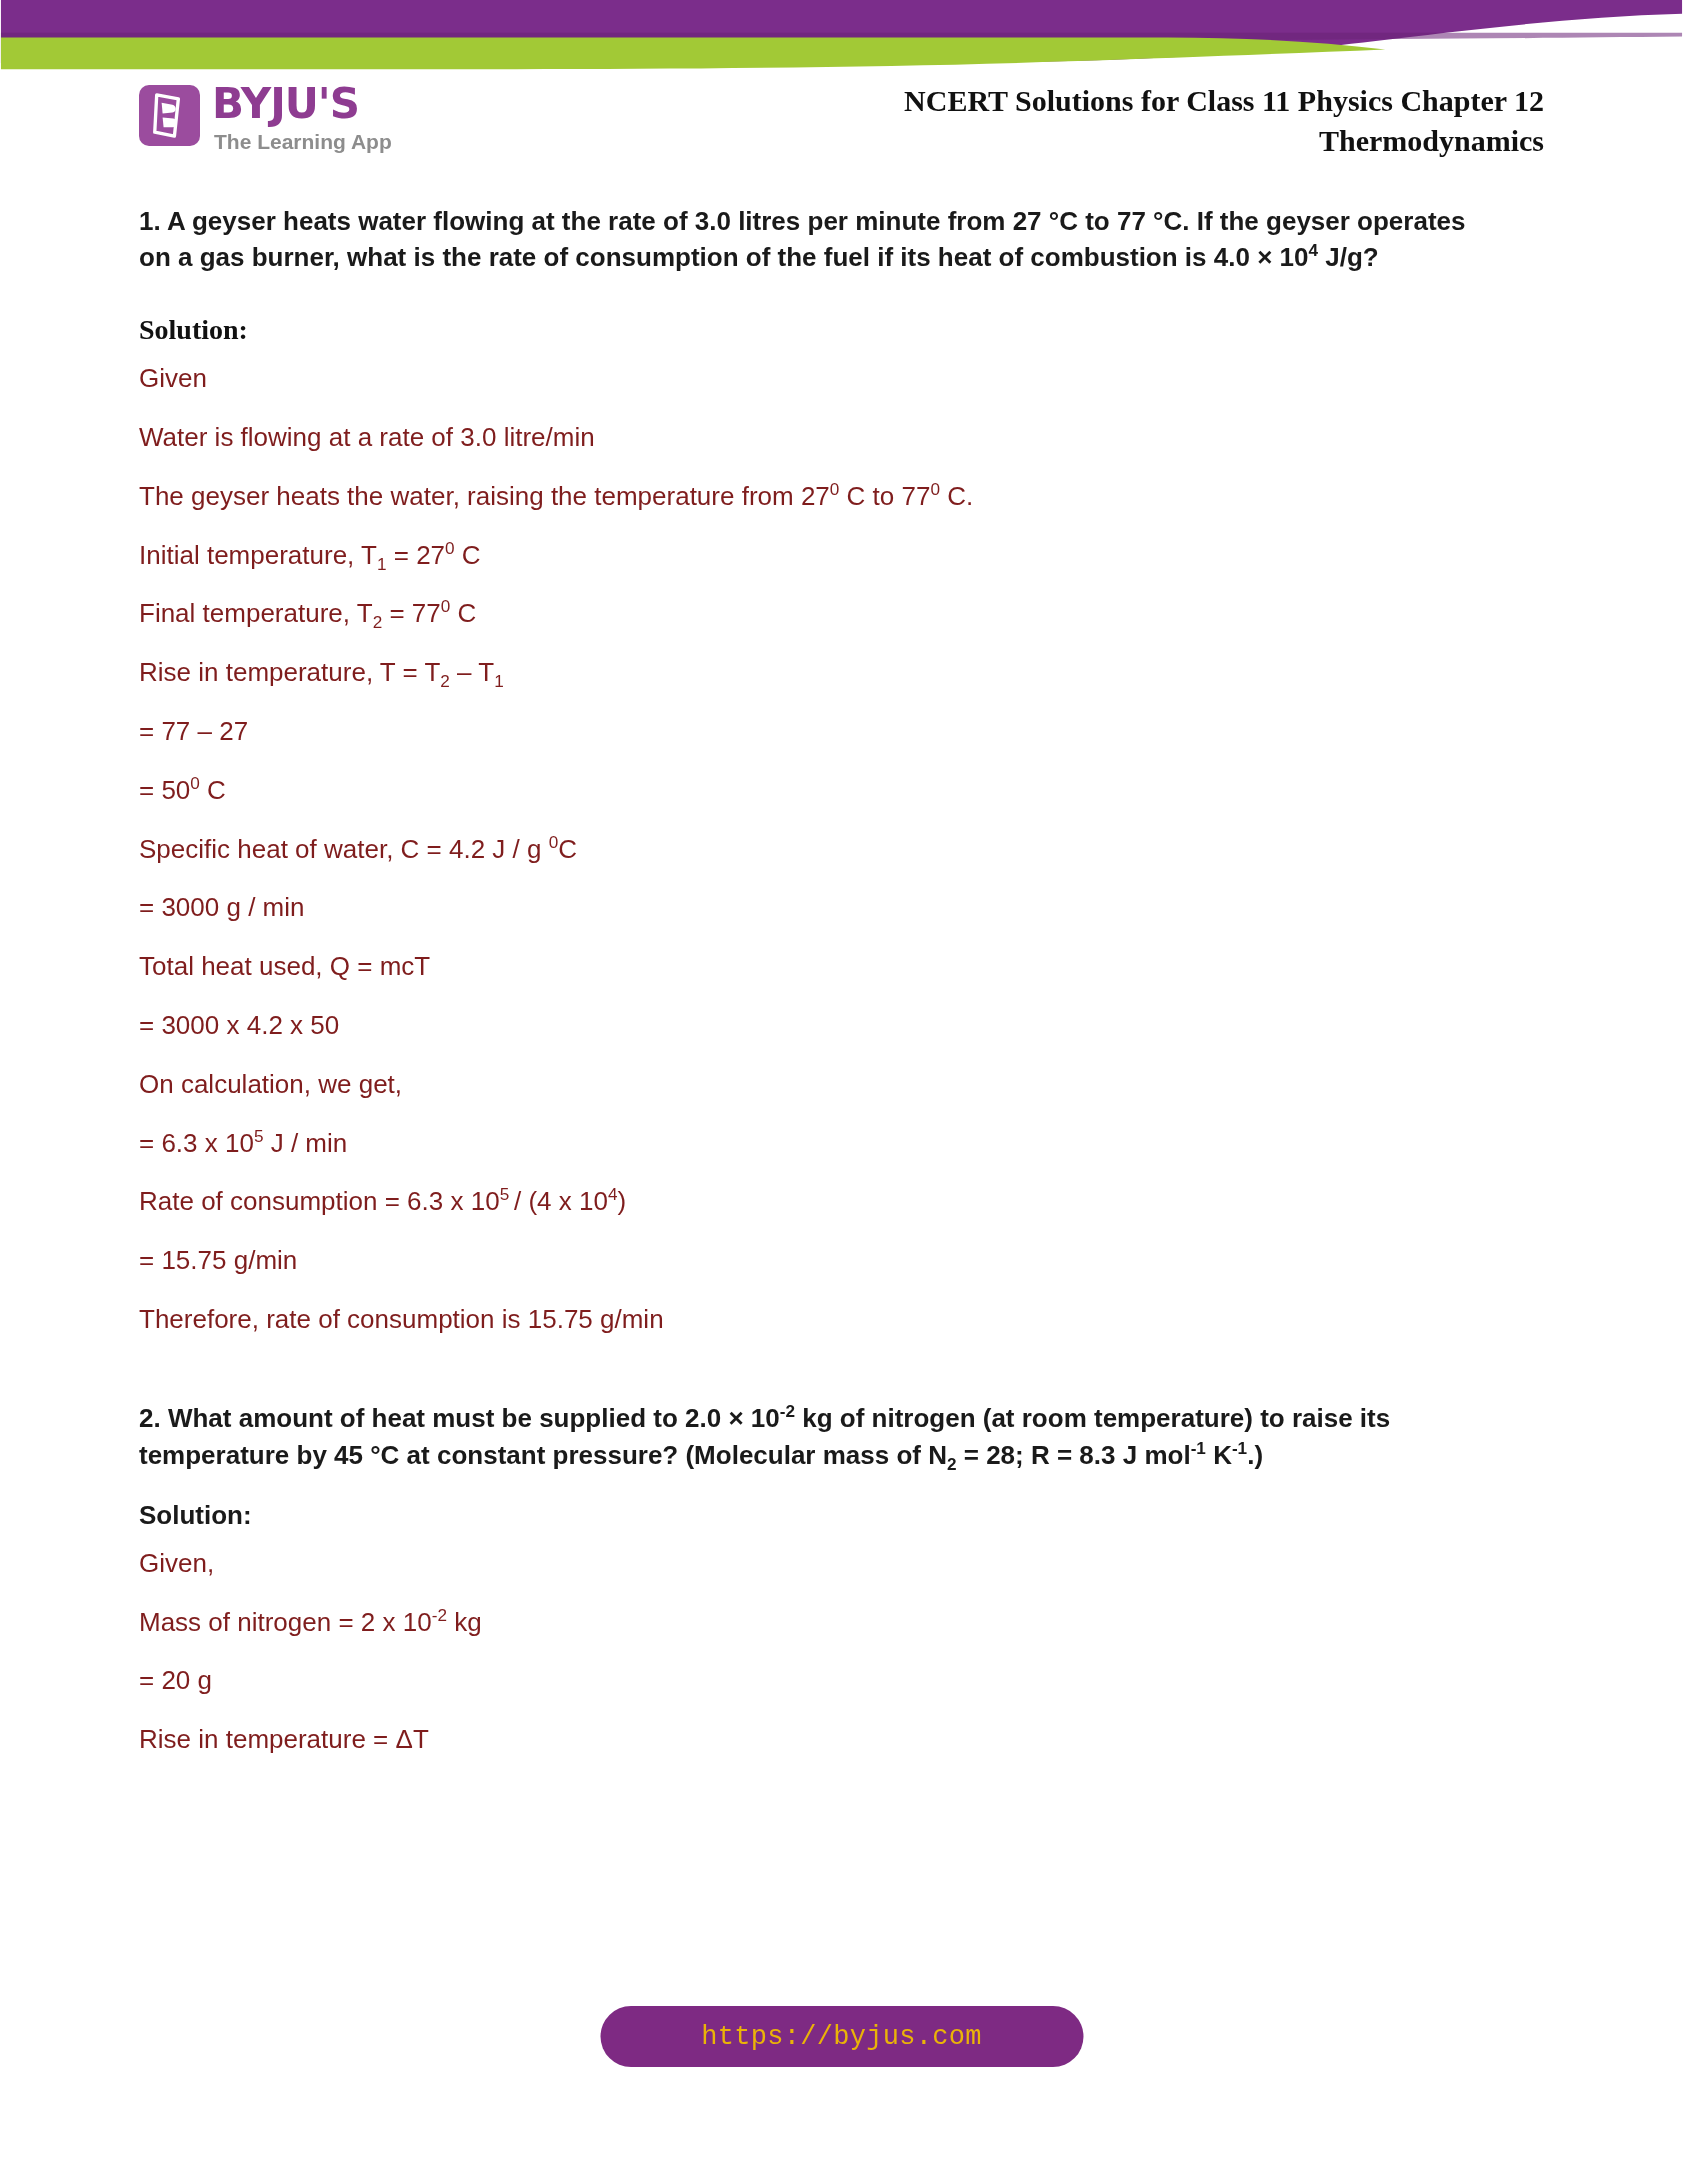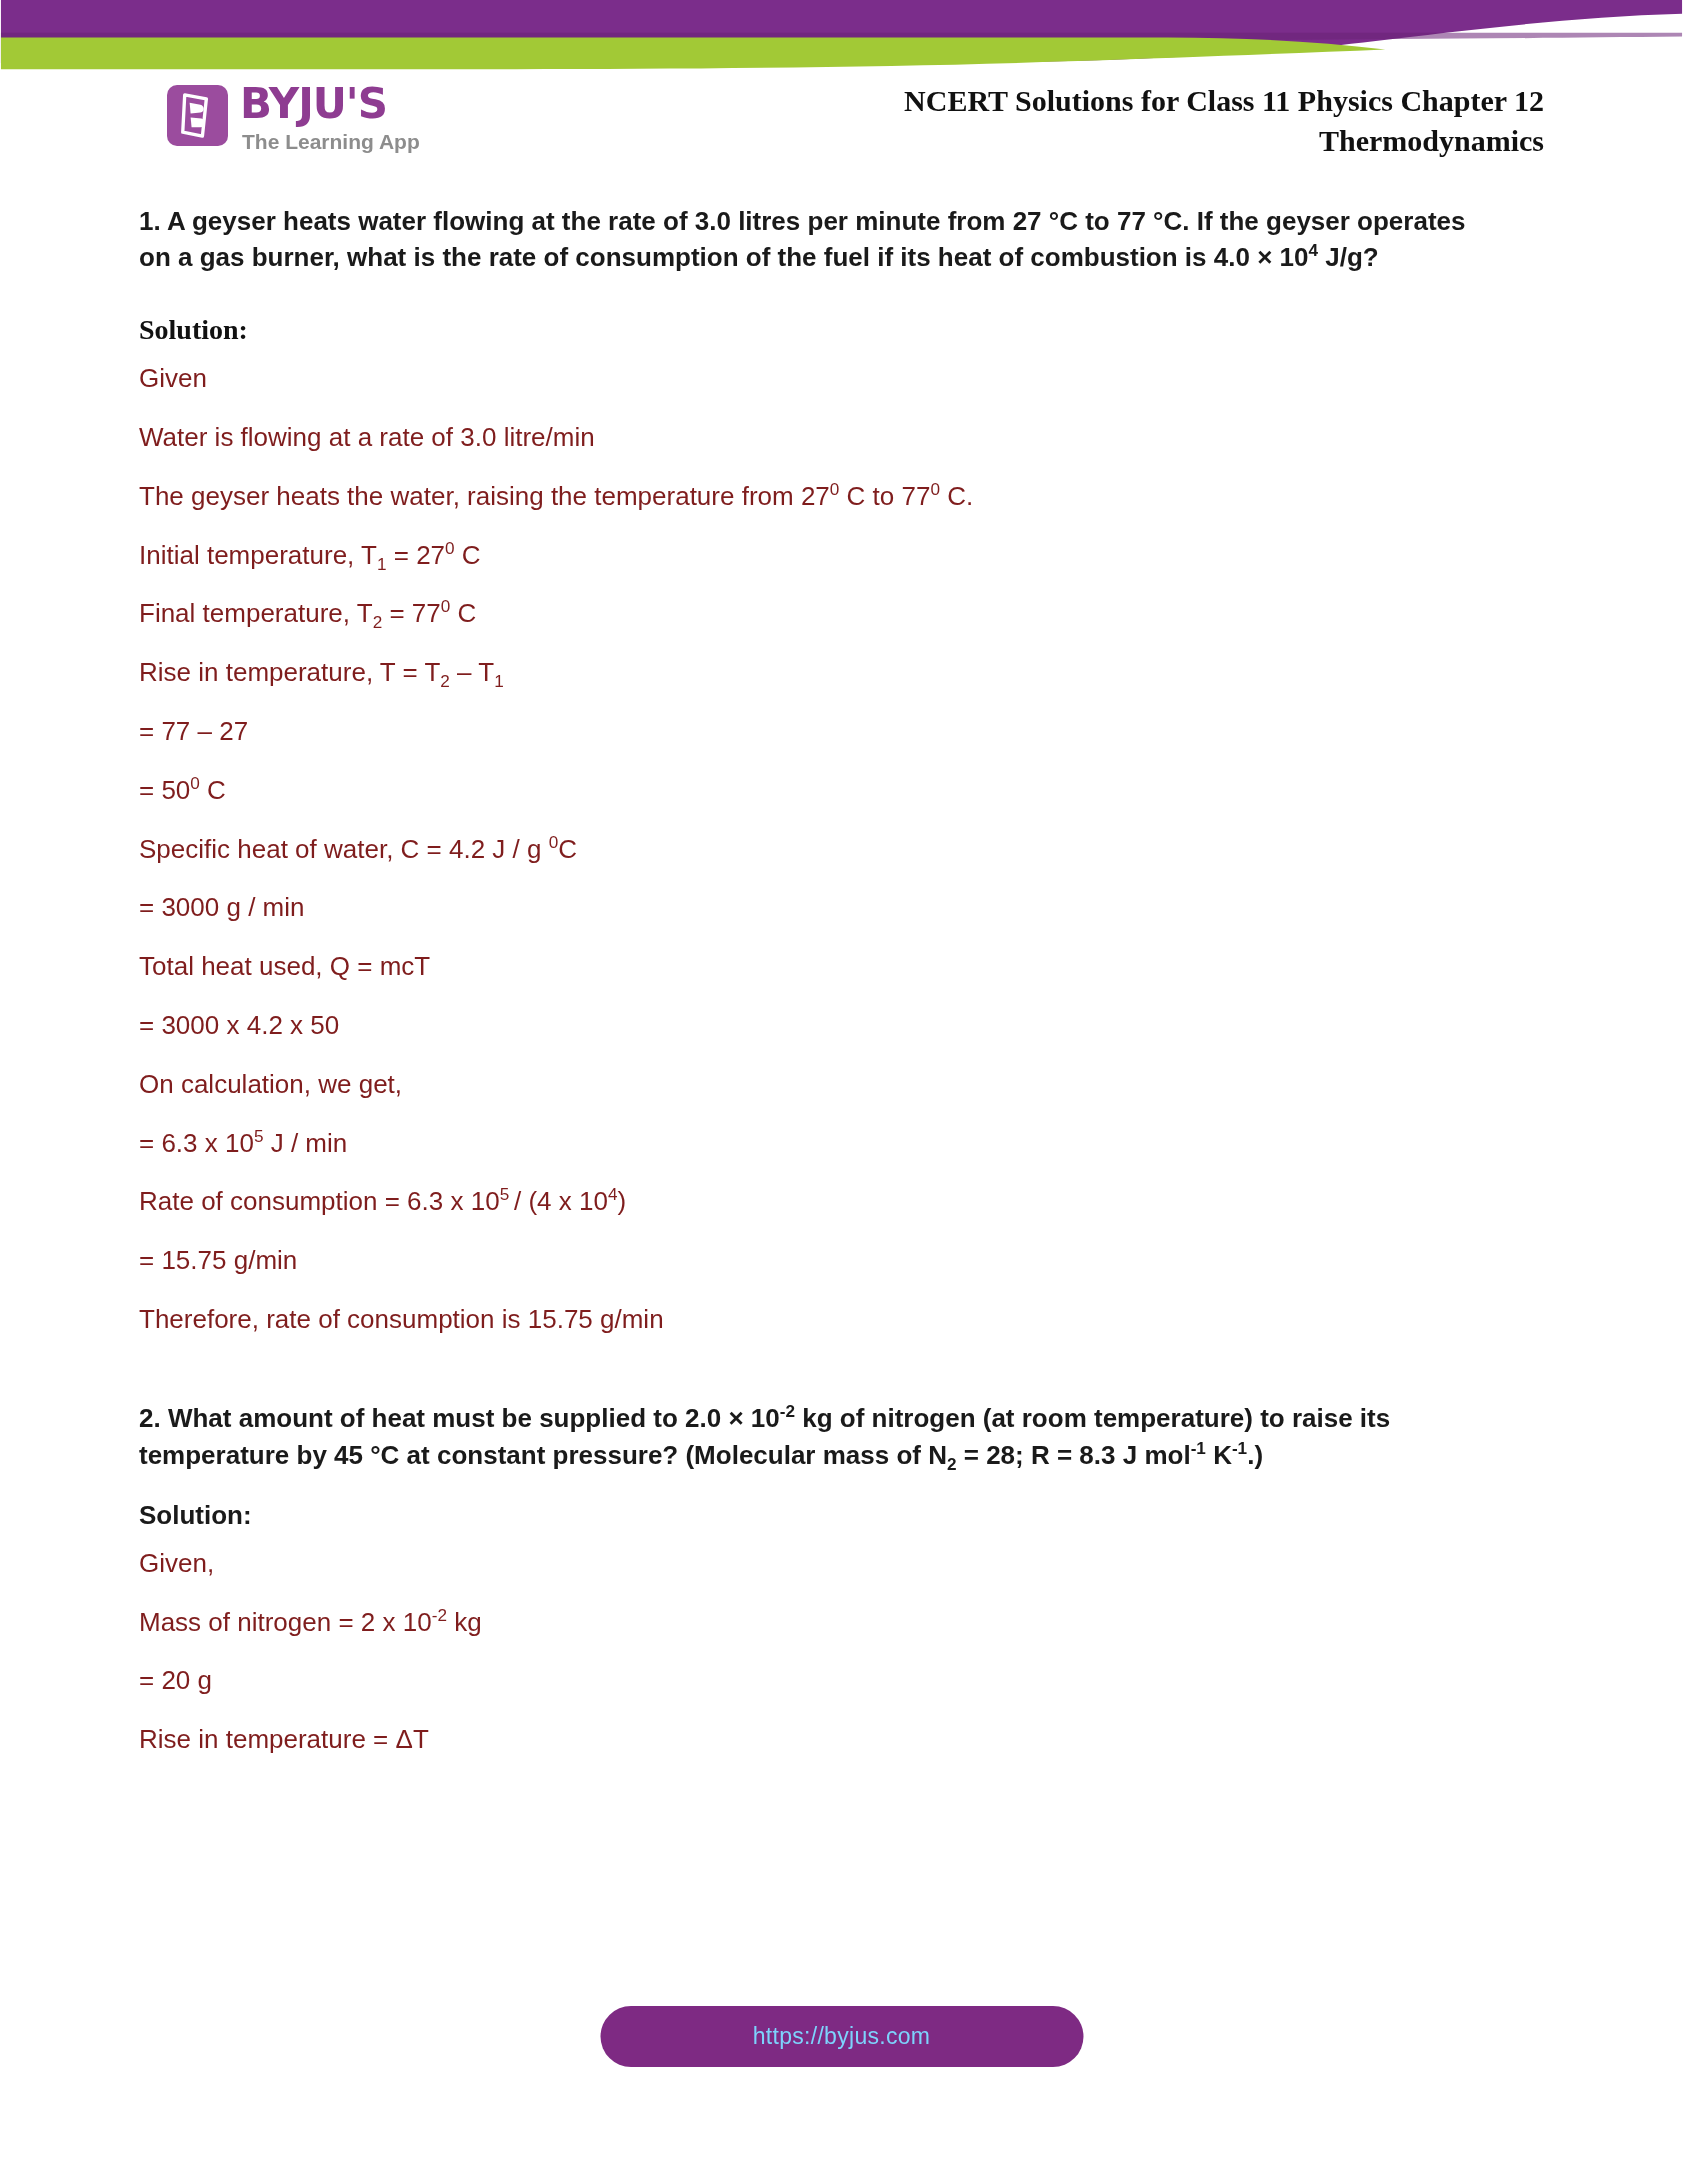--- a/index.html
+++ b/index.html
@@ -25,21 +25,20 @@
     pointer-events: none;
   }
 
   
   .logo-block {
     position: absolute;
     left: 139px;
     top: 85px;
     width: 297px;
     height: 75px;
-    margin-left: 28px;
   }
   .logo-mark {
     position: absolute;
     left: 0;
     top: 0;
     width: 61px;
     height: 61px;
     background: #9B4C9E;
     border-radius: 10px;
   }
@@ -139,23 +138,23 @@
     top: 2006px;
     width: 483px;
     height: 61px;
     background: #7E2A83;
     border-radius: 31px;
     display: flex;
     align-items: center;
     justify-content: center;
   }
   .footer-pill span {
-    font-family: Liberation Sans, sans-serif;
-    font-size: 23px;
-    color: #7dd3fc;
+    font-family: Liberation Mono, monospace;
+    font-size: 27px;
+    color: #eab308;
     letter-spacing: 0.3px;
   }
 </style>
 </head>
 <body>
 
 <div class="header-decor">
   <svg width="1683" height="89" viewBox="0 0 1700 90" xmlns="http://www.w3.org/2000/svg">
 
     <path d="M0,0 L1700,0 L1700,14 C1560,18 1430,38 1330,48 C1180,62 1000,64 880,64 L0,64 Z" fill="#7B2D8B"></path>

